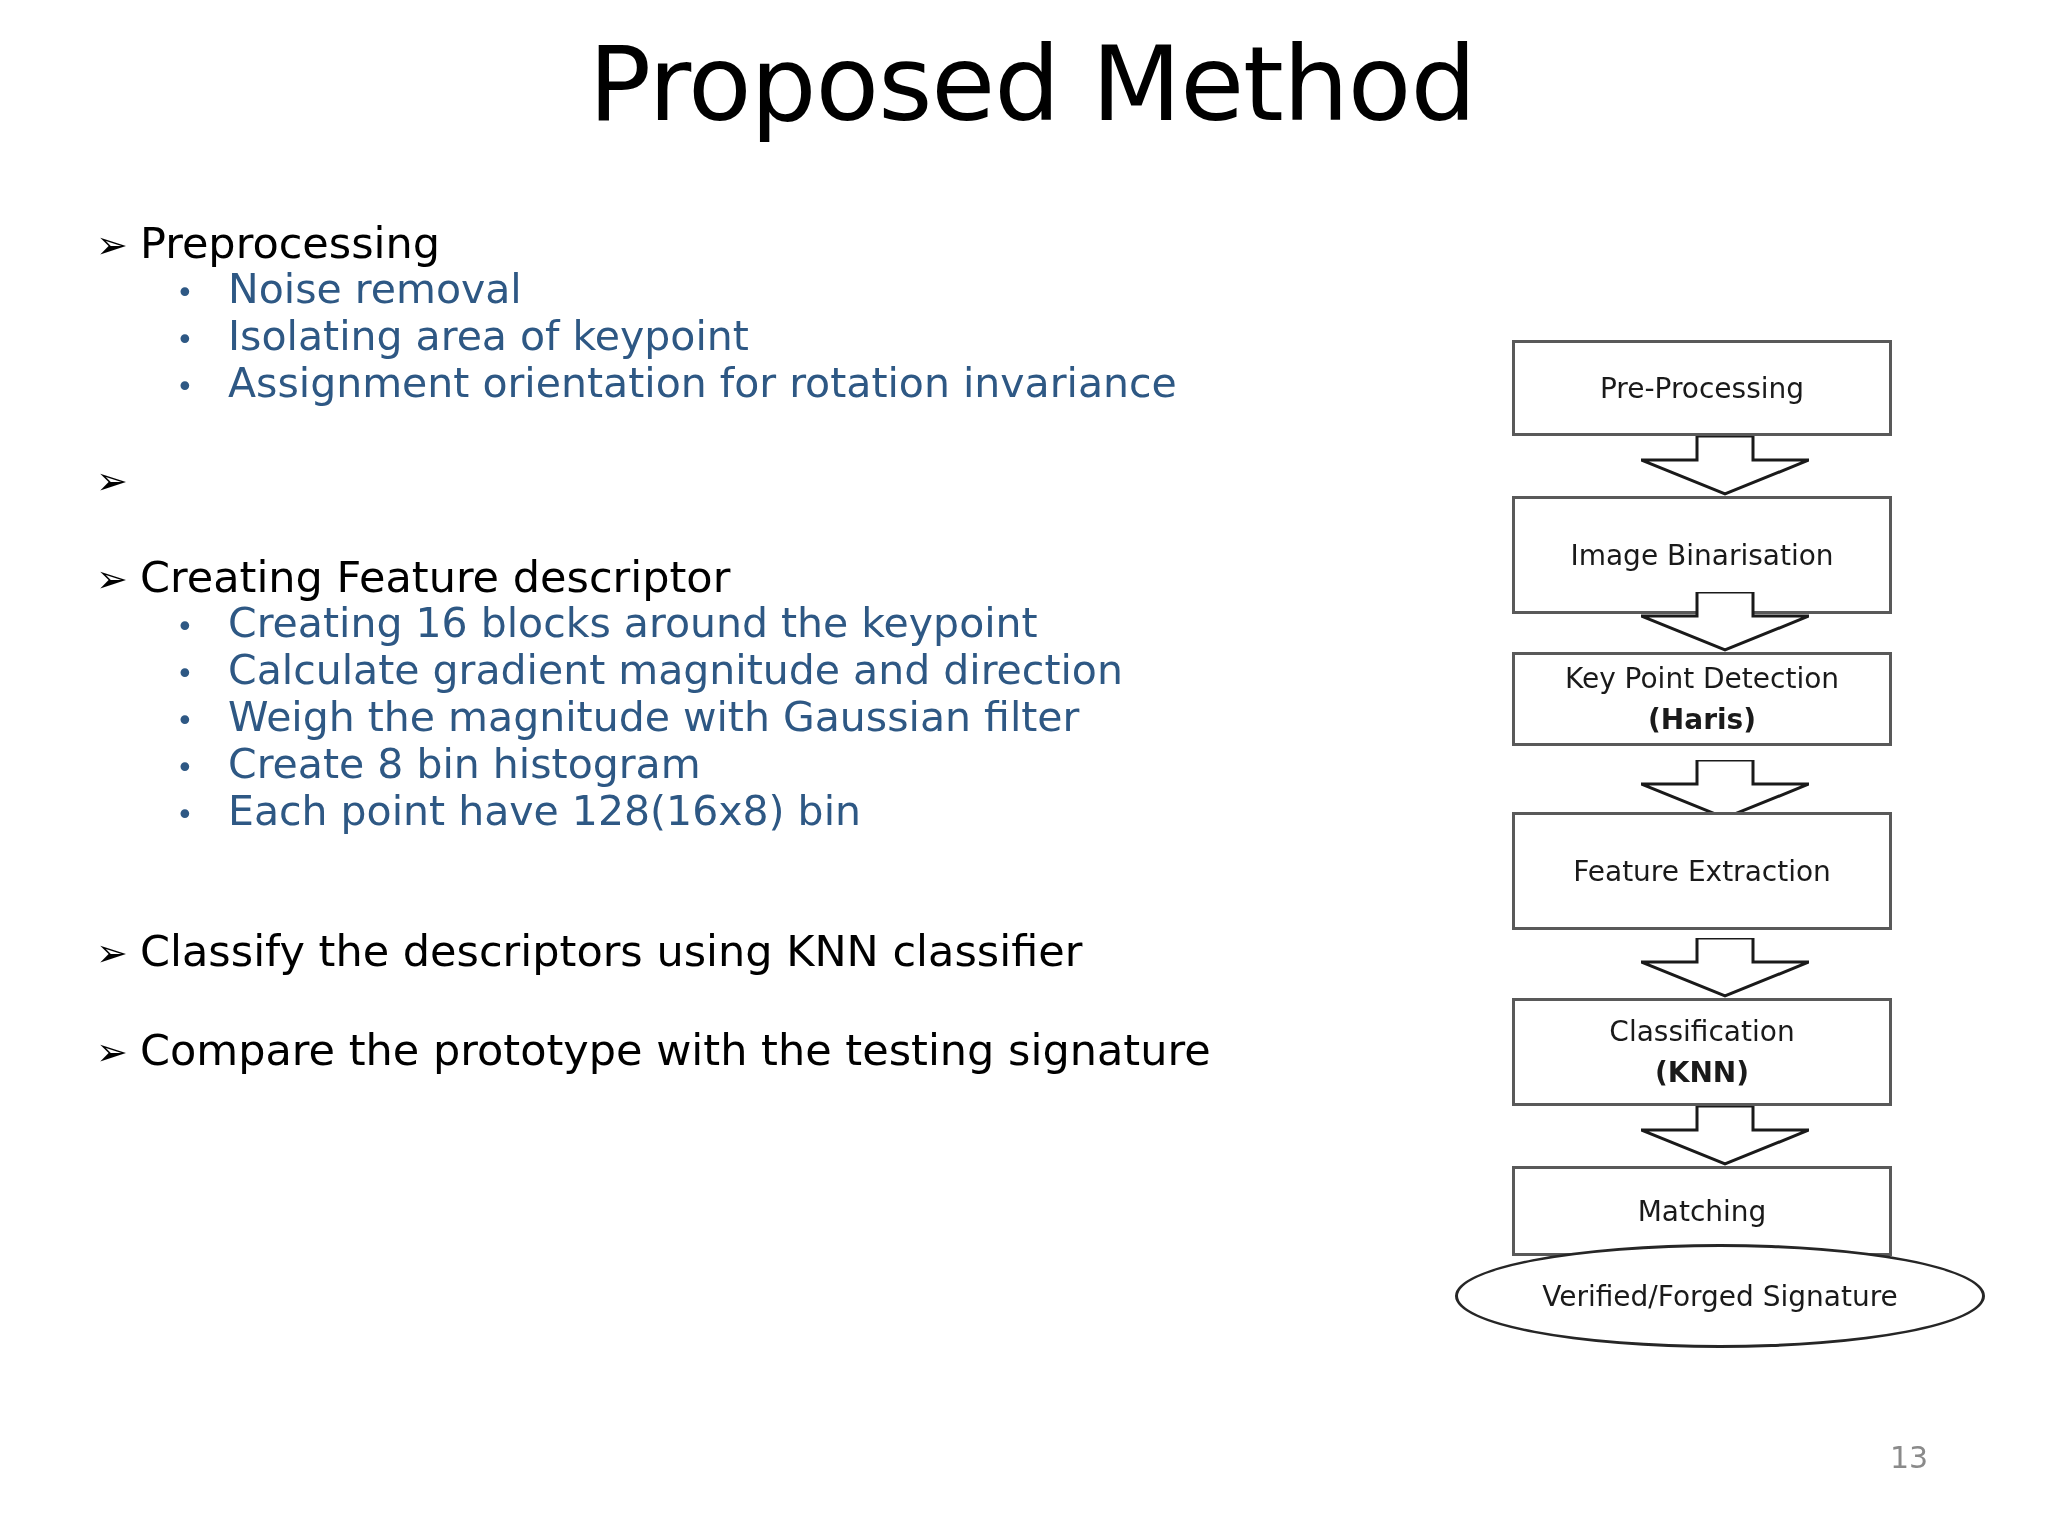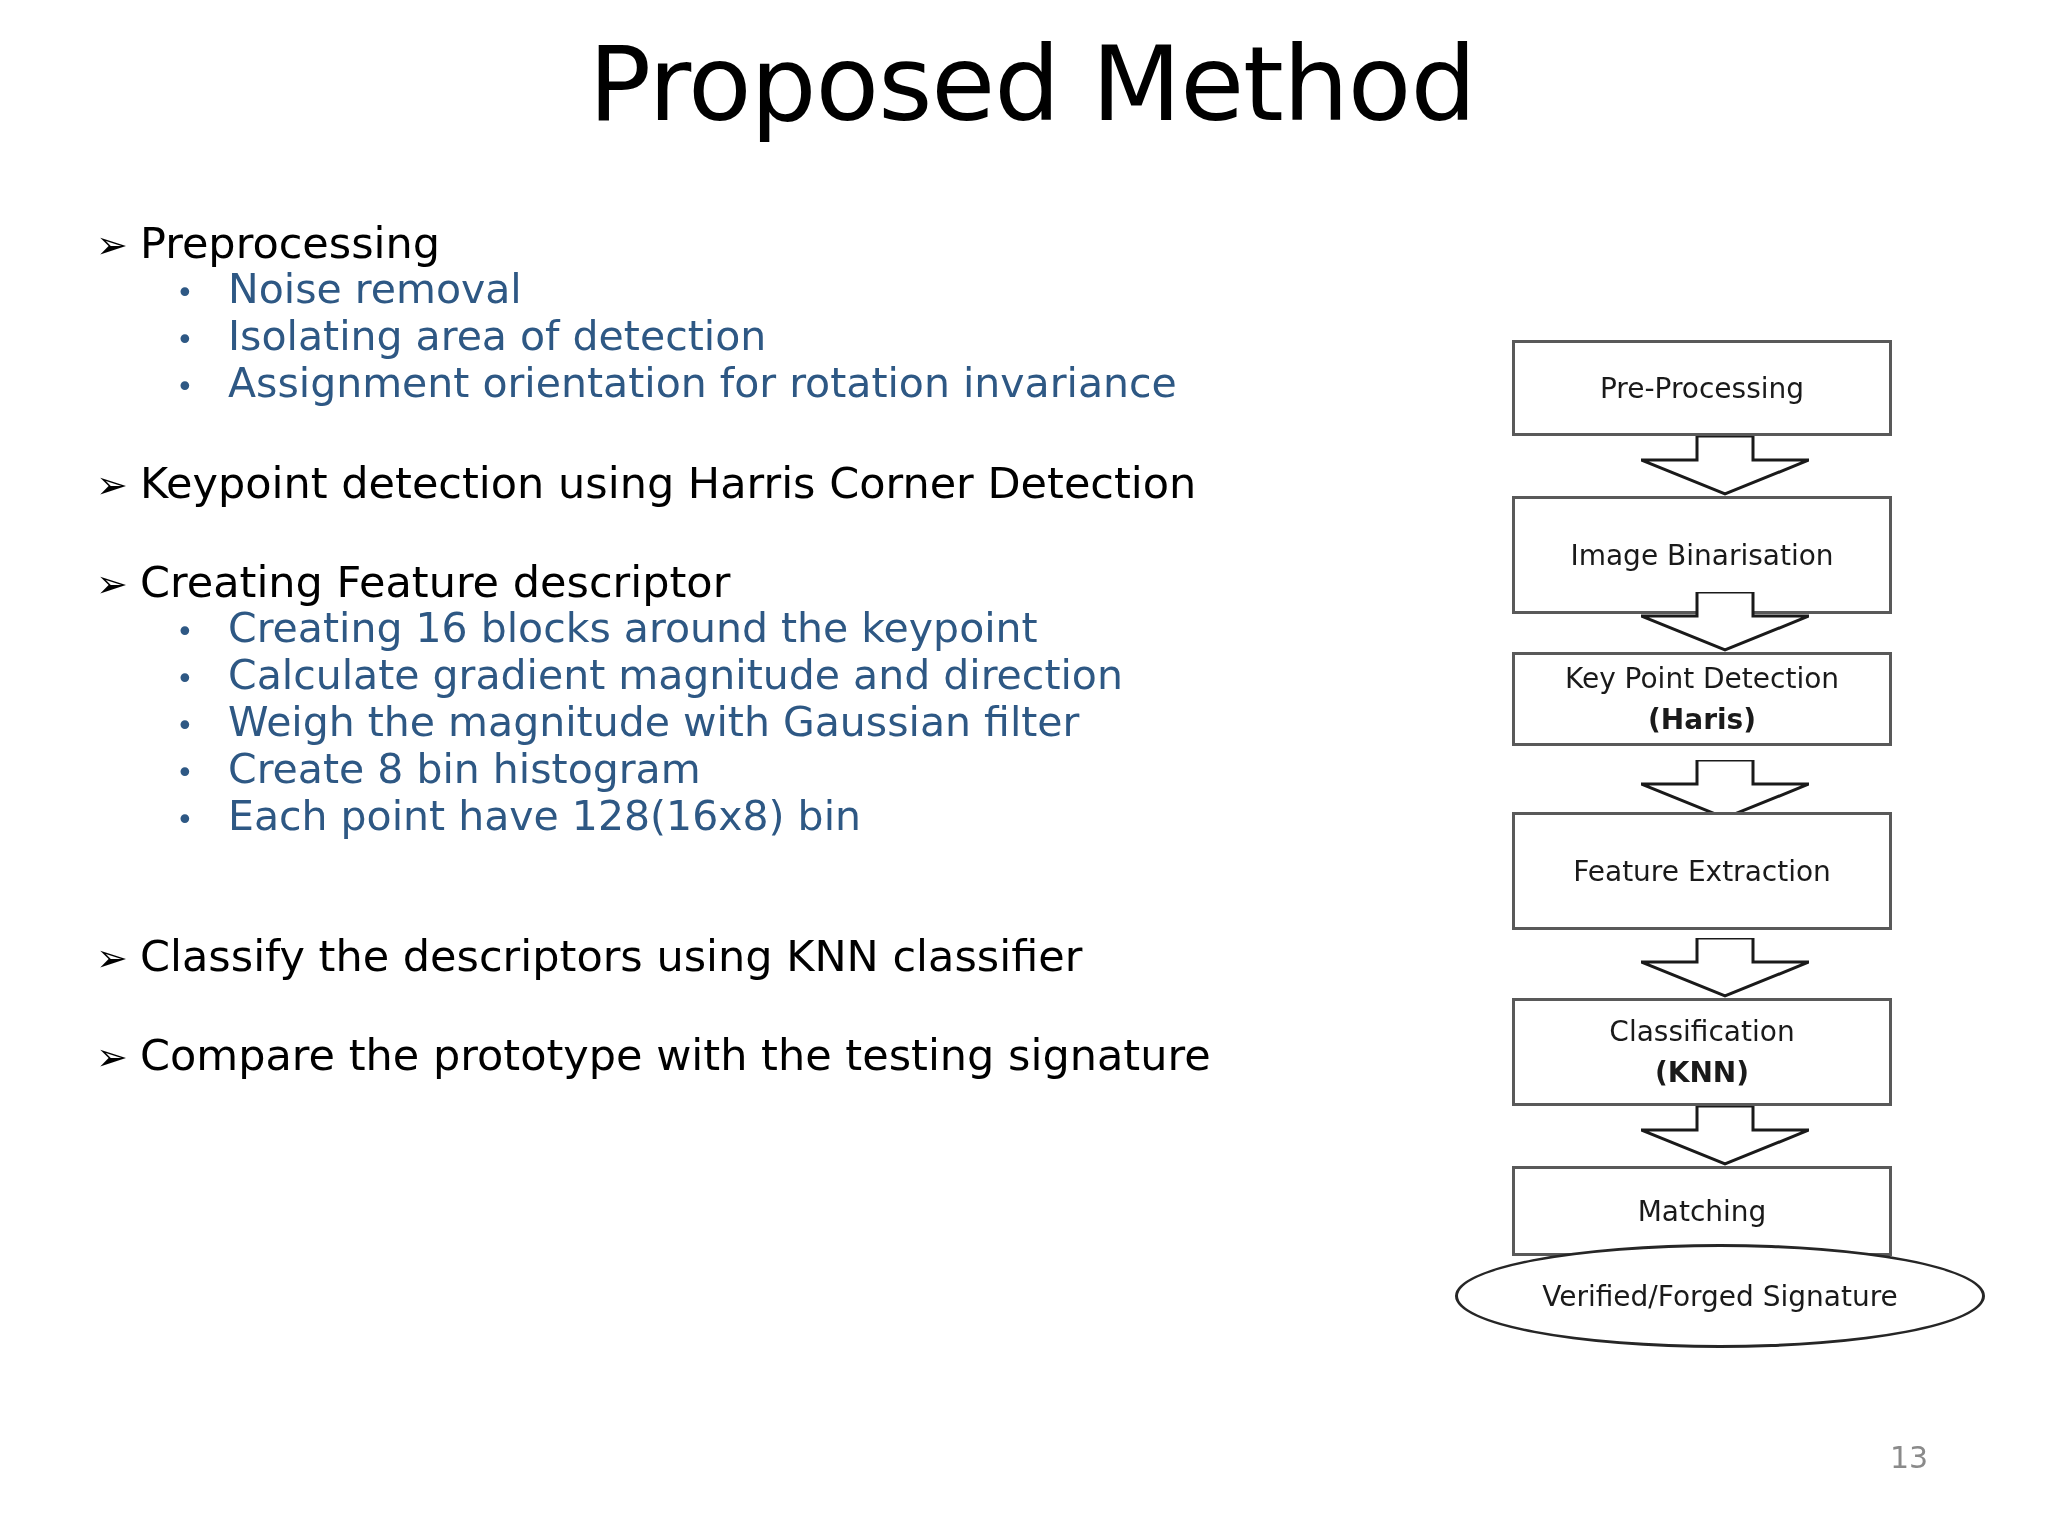--- a/index.html
+++ b/index.html
@@ -162,34 +162,33 @@
     <div class="bullet-l1">
       <span class="marker">➢</span>
       <span>Preprocessing</span>
     </div>
     <div class="bullet-l2">
       <span class="marker">•</span>
       <span>Noise removal</span>
     </div>
     <div class="bullet-l2">
       <span class="marker">•</span>
-      <span>Isolating area of detection</span>
+      <span>Isolating area of keypoint</span>
     </div>
     <div class="bullet-l2">
       <span class="marker">•</span>
       <span>Assignment orientation for rotation invariance</span>
     </div>
   </div>
 
   <div class="gap-md"></div>
 
   <div class="group">
     <div class="bullet-l1">
       <span class="marker">➢</span>
-      <span>Keypoint detection using Harris Corner Detection</span>
     </div>
   </div>
 
   <div class="gap-md"></div>
 
   <div class="group">
     <div class="bullet-l1">
       <span class="marker">➢</span>
       <span>Creating Feature descriptor</span>
     </div>

